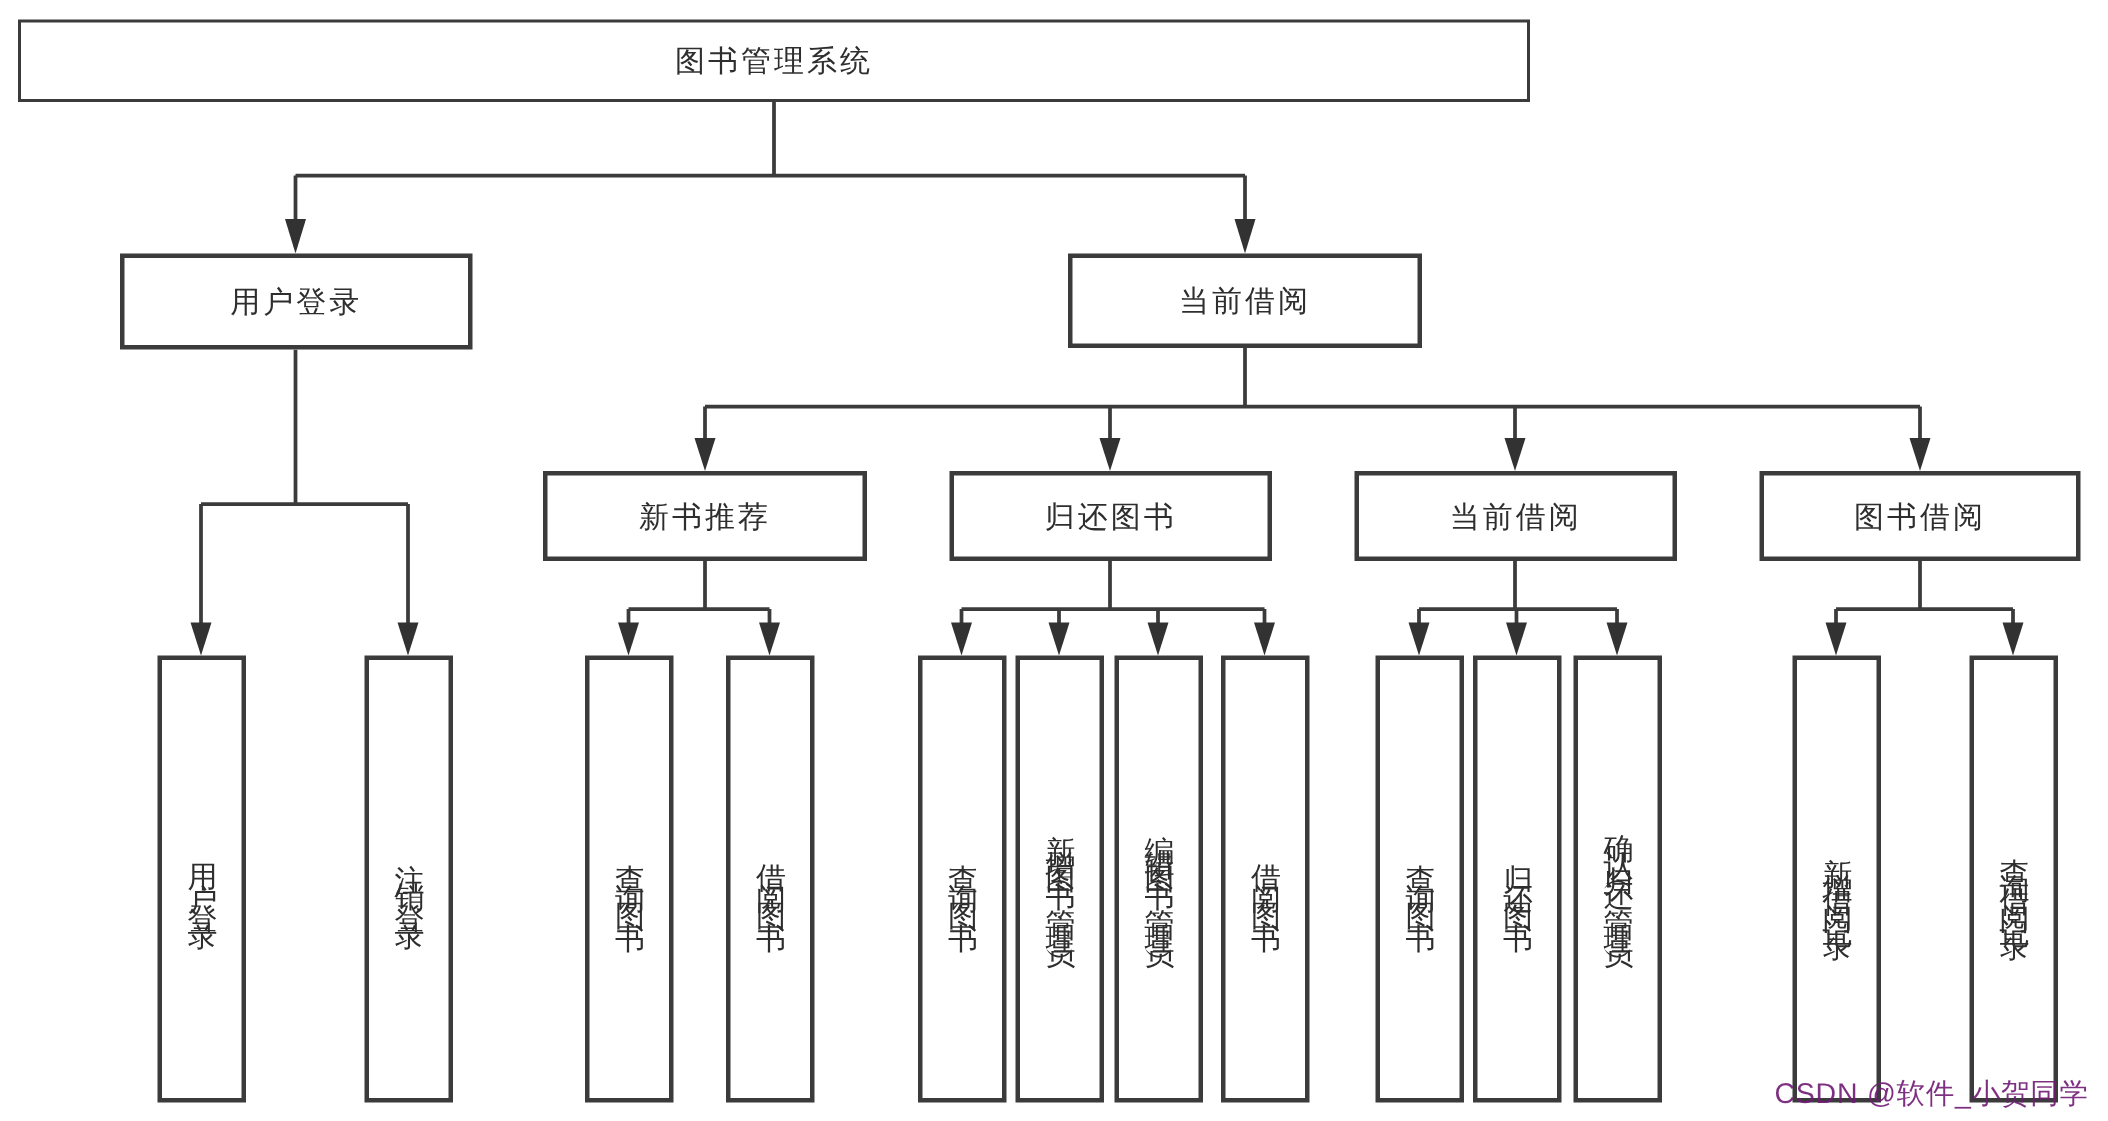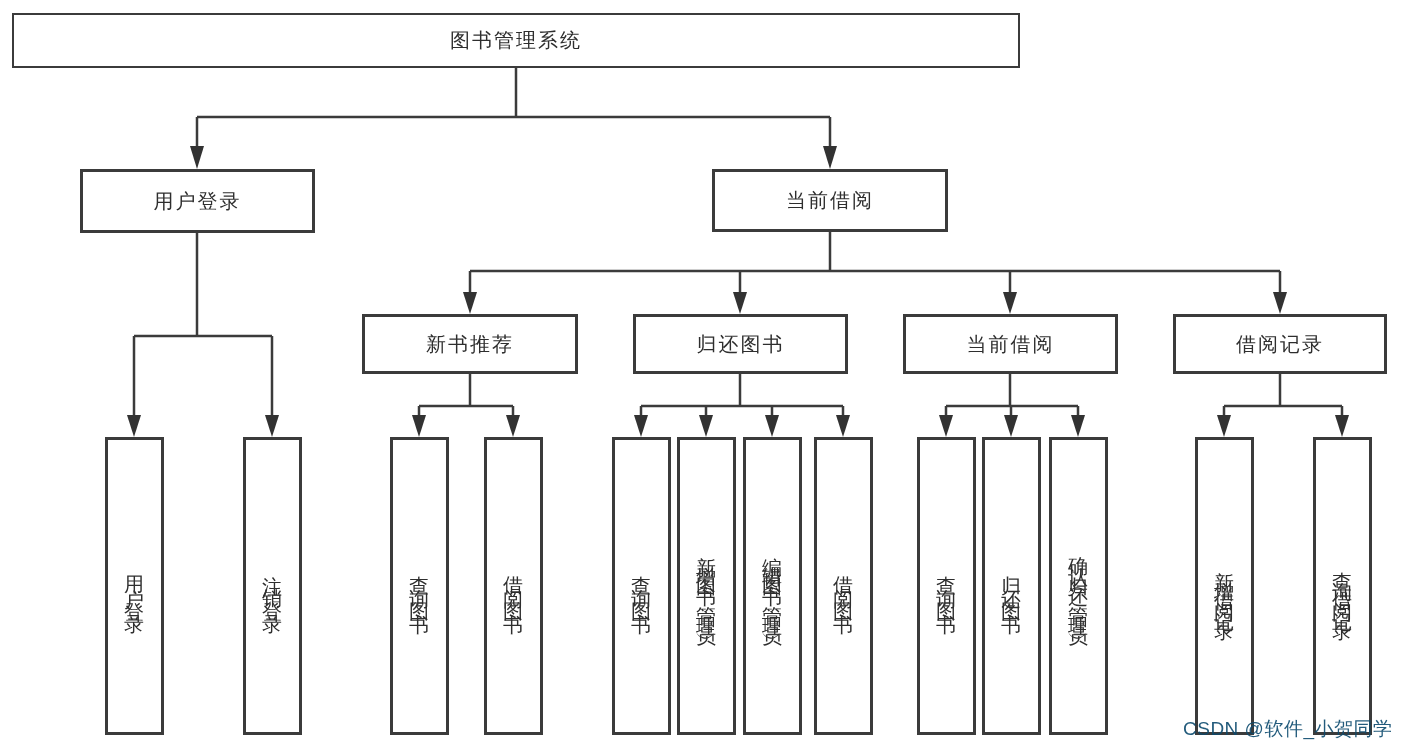--- a/index.html
+++ b/index.html
@@ -39,21 +39,21 @@
     white-space: nowrap;
   }
   .node.leaf .vtext.short { letter-spacing: 13px; }
   #watermark {
     position: absolute;
     left: 1183px;
     top: 716px;
     z-index: 3;
     font-size: 19px;
     letter-spacing: 0.5px;
-    color: #0c4a6e;
+    color: #701a75;
     opacity: 0.9;
     white-space: nowrap;
   }
 </style>
 </head>
 <body>
 
 <div id="stage">
 
   <svg id="wires" width="1405" height="747" viewBox="0 0 1405 747">
@@ -139,21 +139,21 @@
   <div class="node" style="left:362px; top:314px; width:216px; height:60px;font-family:Liberation Mono, monospace;">
     <span>新书推荐</span>
   </div>
   <div class="node" style="left:633px; top:314px; width:215px; height:60px;">
     <span>归还图书</span>
   </div>
   <div class="node" style="left:903px; top:314px; width:215px; height:60px;">
     <span>当前借阅</span>
   </div>
   <div class="node" style="left:1173px; top:314px; width:214px; height:60px;">
-    <span>借阅记录</span>
+    <span>图书借阅</span>
   </div>
 
   <div class="node leaf" style="left:105px; top:437px; width:59px; height:298px;">
     <span class="vtext short">用户登录</span>
   </div>
   <div class="node leaf" style="left:243px; top:437px; width:59px; height:298px;">
     <span class="vtext short">注销登录</span>
   </div>
 
   <div class="node leaf" style="left:390px; top:437px; width:59px; height:298px;">

